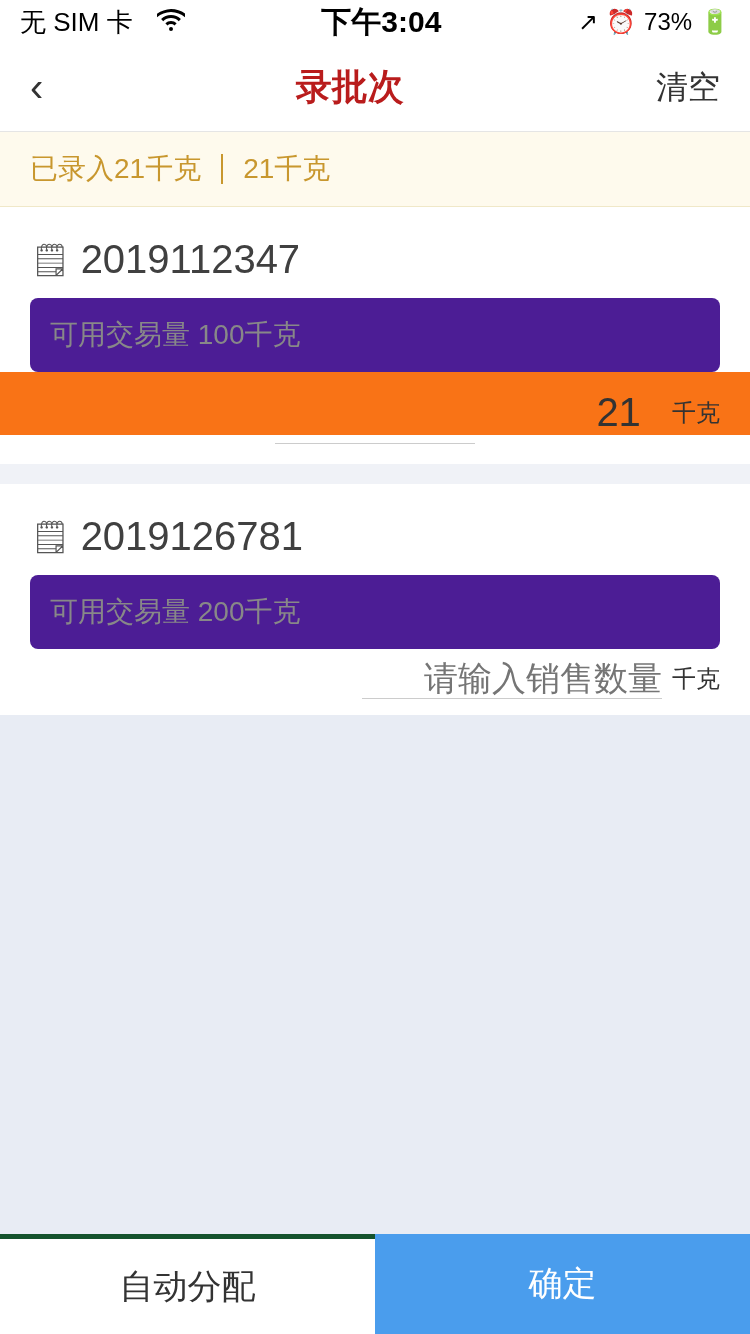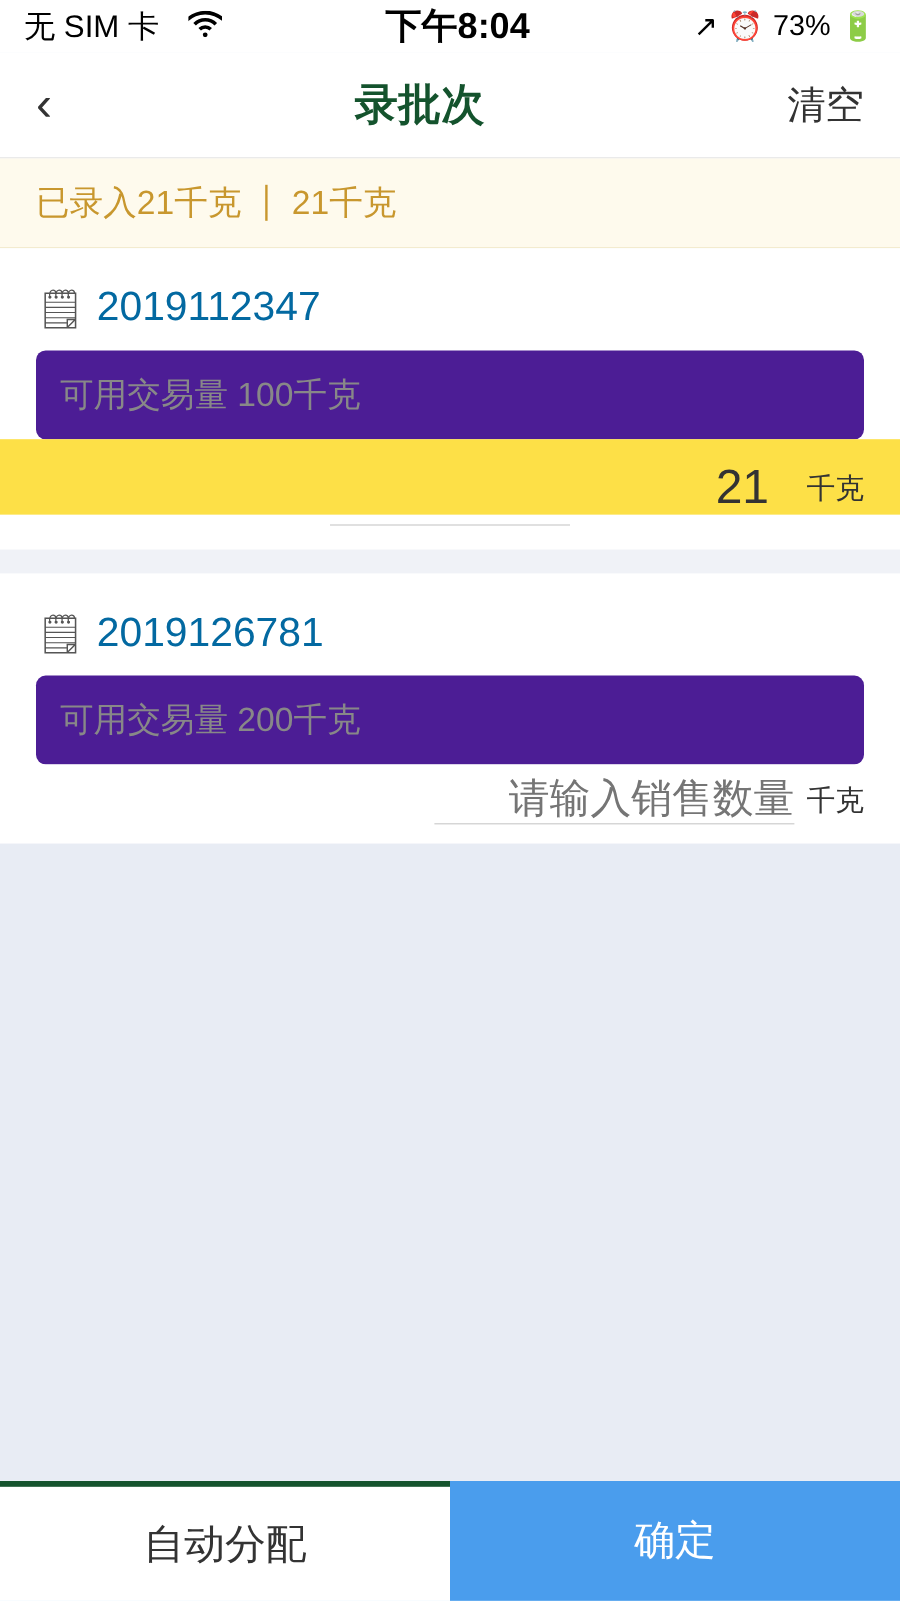--- a/index.html
+++ b/index.html
@@ -55,21 +55,21 @@
       border-bottom: 1px solid #e5e5e5;
     }
     .nav-back {
       font-size: 40px;
       color: #333;
       cursor: pointer;
     }
     .nav-title {
       font-size: 36px;
       font-weight: 600;
-      color: #14532d;
+      color: #b91c1c;
     }
     .nav-clear {
       font-size: 32px;
       color: #333;
       cursor: pointer;
     }
 
     
     .summary-bar {
       width: 750px;
@@ -110,22 +110,22 @@
       display: flex;
       align-items: center;
       gap: 10px;
       margin-bottom: 16px;
     }
     .batch-id-icon {
       font-size: 32px;
       color: #555;
     }
     .batch-id {
-      font-size: 34px;
-      color: #0369a1;
+      font-size: 40px;
+      color: #404040;
       font-weight: 500;
     }
 
     .batch-date-row {
       display: flex;
       align-items: center;
       gap: 20px;
       margin-bottom: 18px;
     }
     .checkbox-circle {
@@ -248,21 +248,21 @@
       display: flex;
       flex-direction: column;
       padding-bottom: 100px;
     }
 
     .amount-filled-row {
       display: flex;
       align-items: center;
       justify-content: flex-end;
       padding: 18px 30px 0 30px;
-      background: #fde047;
+      background: #f97316;
     }
 
     .amount-input-row {
       display: flex;
       align-items: center;
       justify-content: flex-end;
       padding: 10px 30px 16px 30px;
       background: #fff;
       gap: 10px;
     }
@@ -274,21 +274,21 @@
 
   <div class="status-bar">
     <div class="status-left">
       <span>无 SIM 卡</span>
       <span>
         <svg width="28" height="22" viewBox="0 0 28 22">
           <path d="M14 18a2 2 0 1 1 0 4 2 2 0 0 1 0-4zm0-6a8 8 0 0 1 5.66 2.34l-2.12 2.12a5 5 0 0 0-7.08 0L8.34 14.34A8 8 0 0 1 14 12zm0-6a14 14 0 0 1 9.9 4.1l-2.12 2.12A11 11 0 0 0 14 9a11 11 0 0 0-7.78 3.22L4.1 10.1A14 14 0 0 1 14 6zm0-6C20.63 0 26.6 2.69 30.97 7.03L28.85 9.15A21.96 21.96 0 0 0 14 3 21.96 21.96 0 0 0-0.85 9.15L-2.97 7.03A27.95 27.95 0 0 1 14 0z" fill="#000"></path>
         </svg>
       </span>
     </div>
-    <div class="status-center">下午8:04</div>
+    <div class="status-center">下午3:04</div>
     <div class="status-right">
       <span>↗</span>
       <span>⏰</span>
       <span>73%</span>
       <span>🔋</span>
     </div>
   </div>
 
   <div class="nav-bar">
     <span class="nav-back">‹</span>

